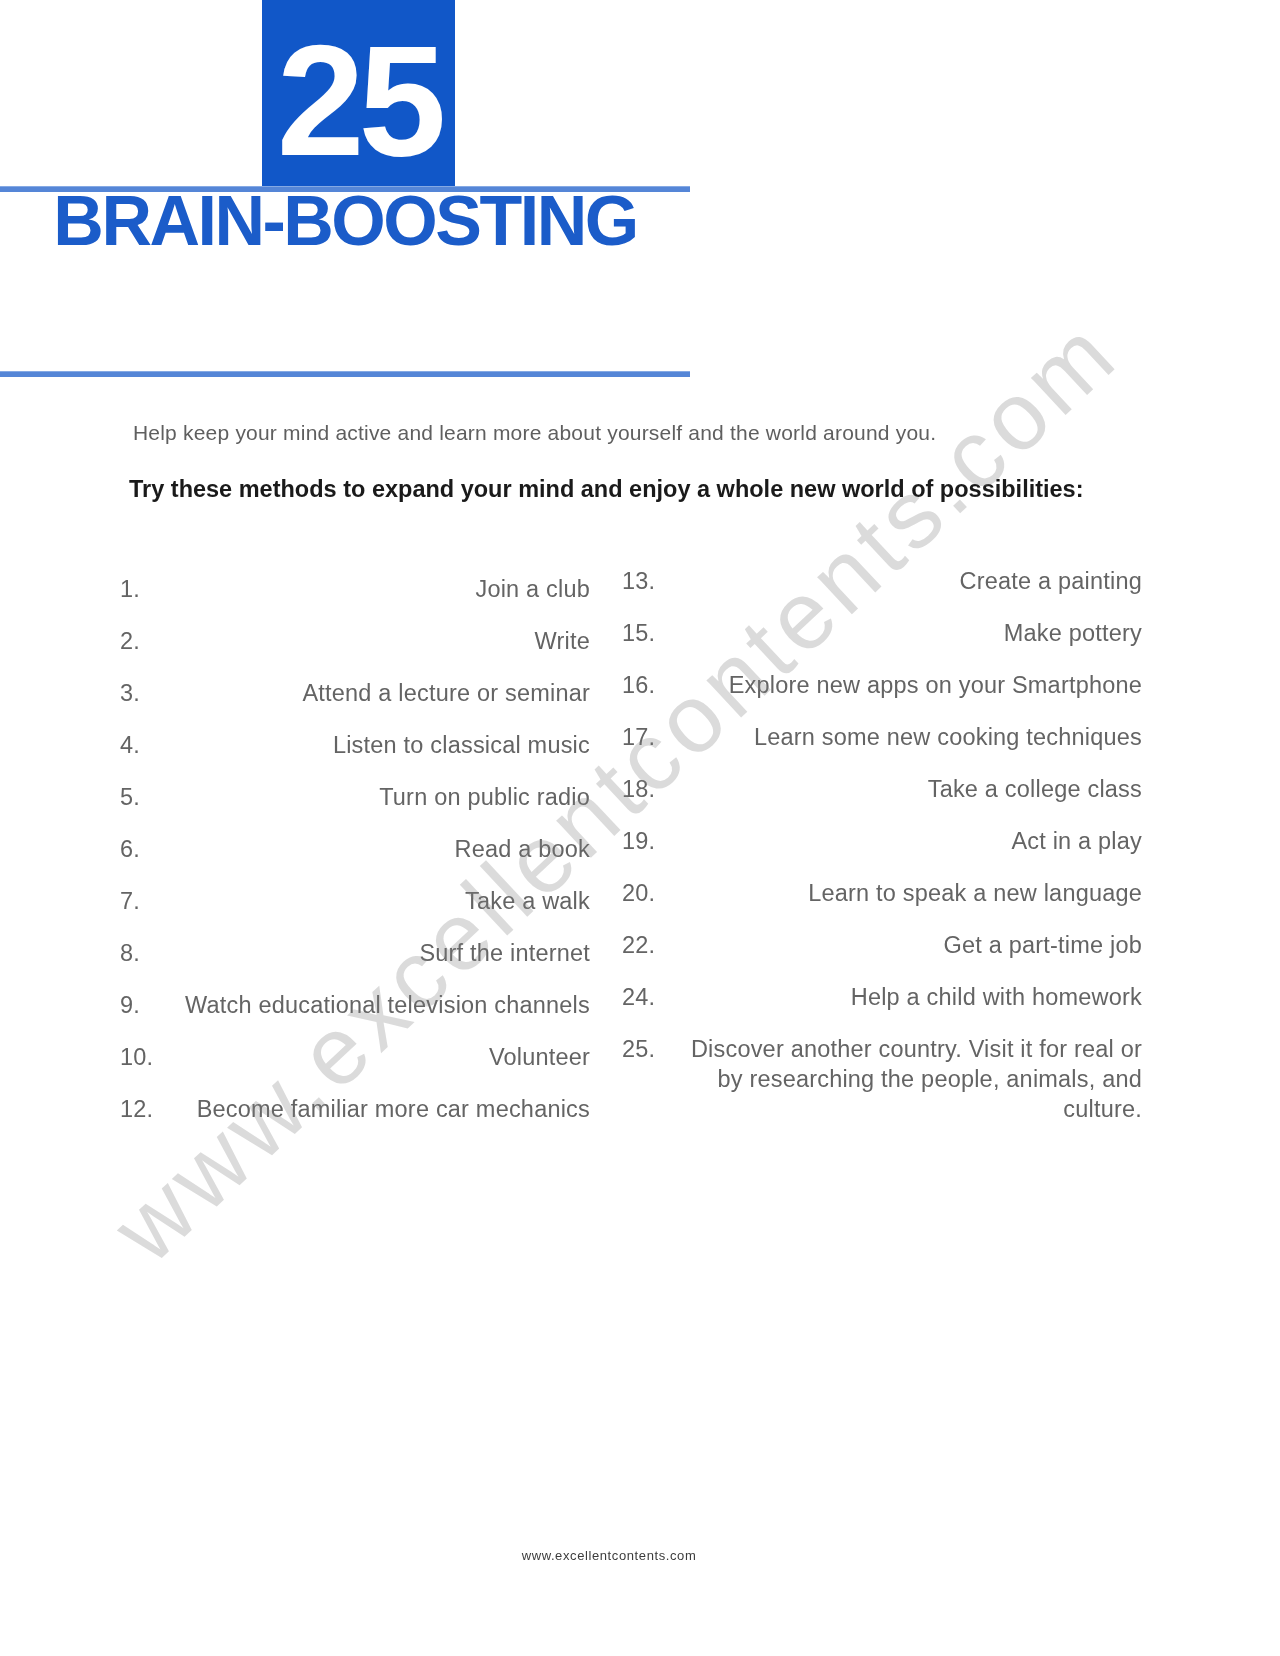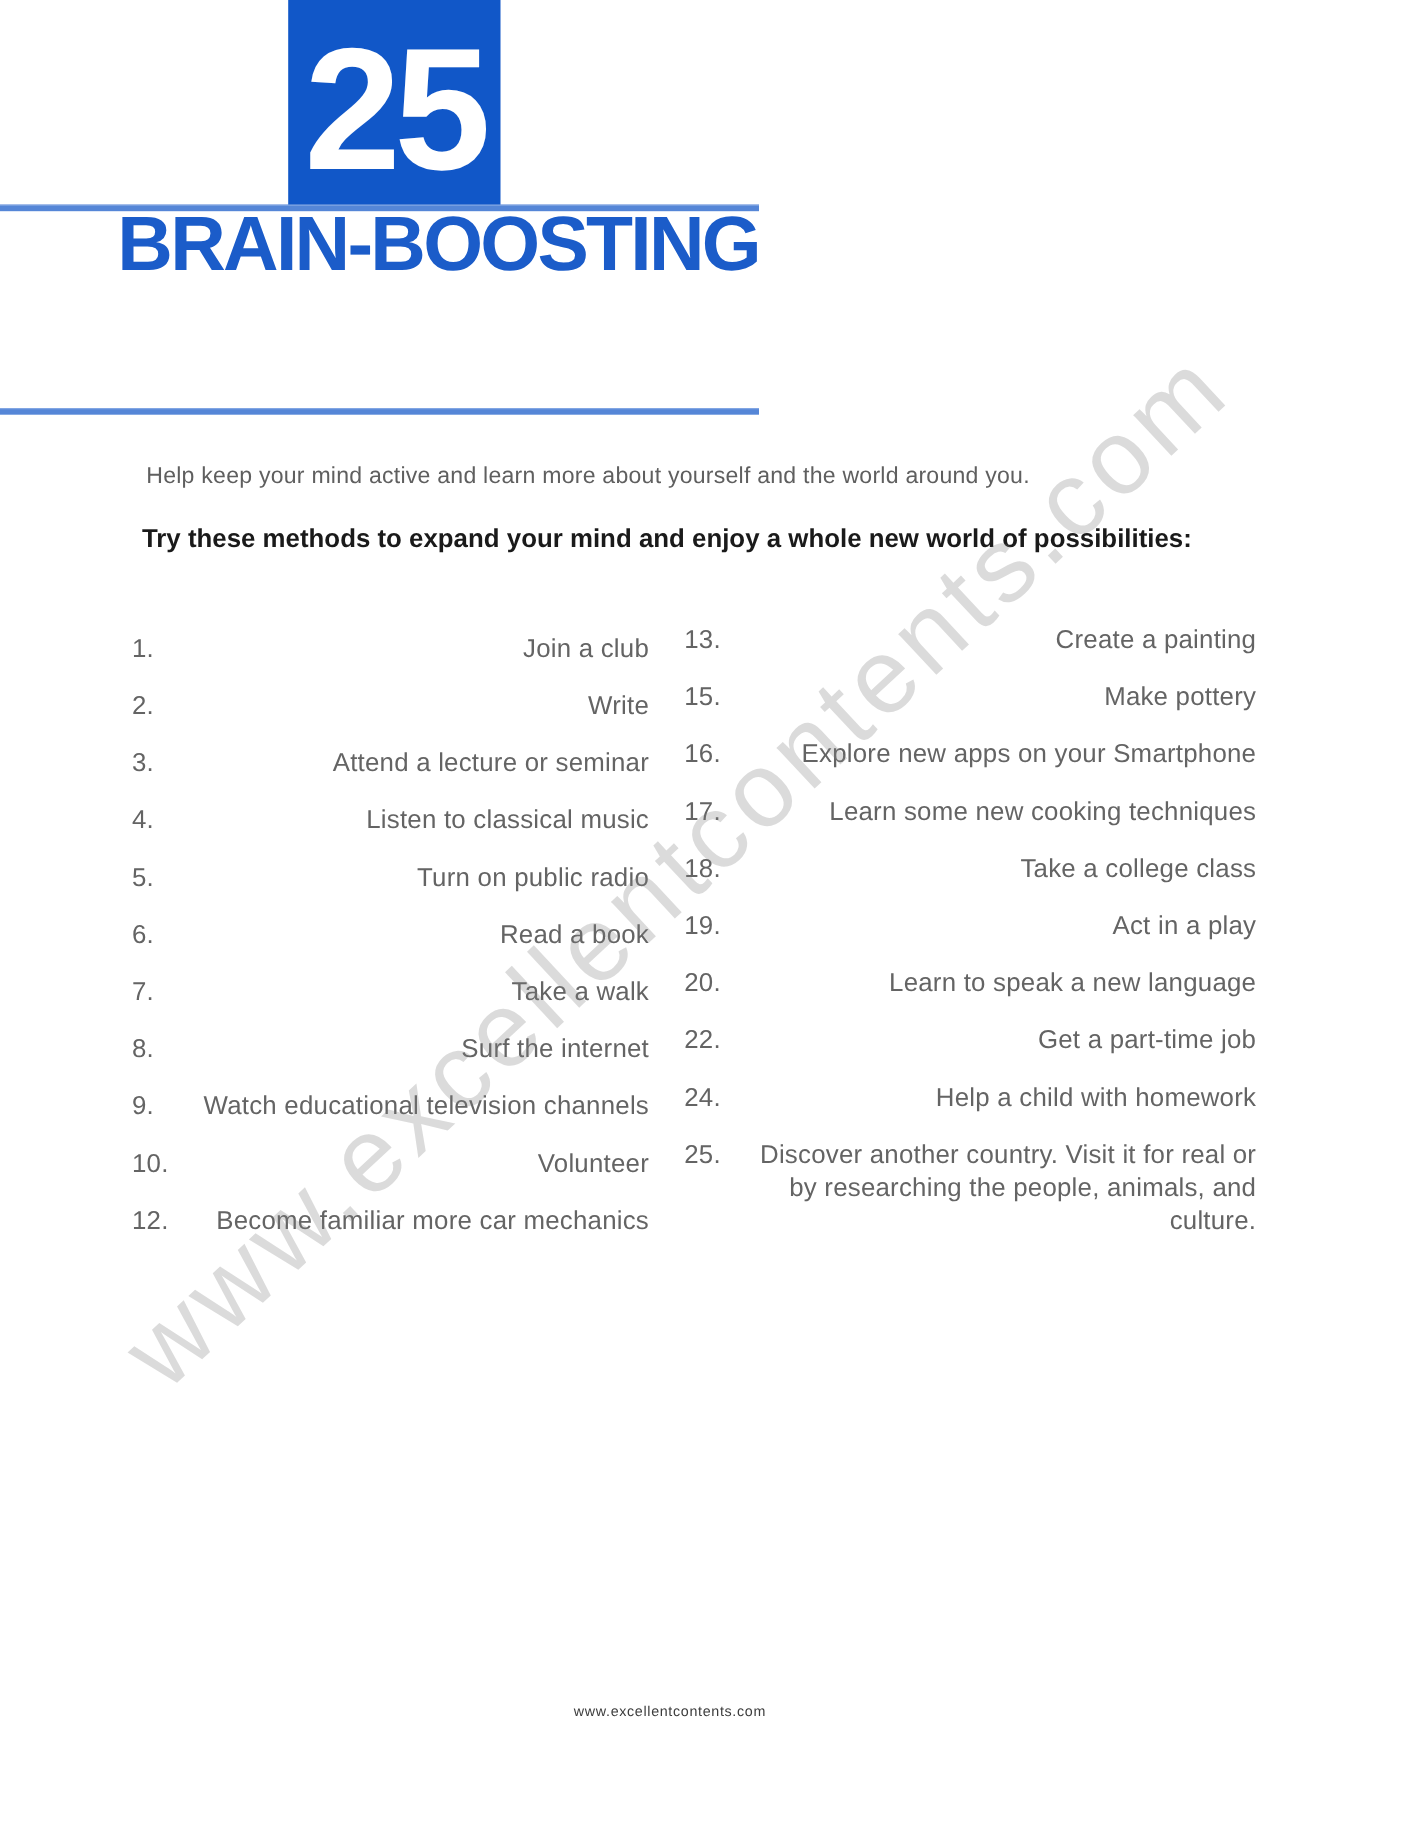--- a/index.html
+++ b/index.html
@@ -30,21 +30,21 @@
   }
   .rule{
     position:absolute;left:0;width:690px;height:5px;
     background:var(--rule);
     border-top:1px solid #85a9e4;
   }
   .rule-top{top:186px;}
   .rule-bottom{top:371px;}
   .title-line1{
     position:absolute;left:0;top:186px;width:690px;margin:0;
-    text-align:right;color:var(--title);
+    text-align:center;color:var(--title);
     font-size:70px;font-weight:800;letter-spacing:-2.5px;line-height:1;
     white-space:nowrap;
   }
   .title-line2{
     position:absolute;left:0;top:248px;width:690px;margin:0;
     text-align:center;color:var(--title);
     font-size:112px;font-weight:800;letter-spacing:-5px;line-height:1;
     white-space:nowrap;
   }
   .intro-text{

